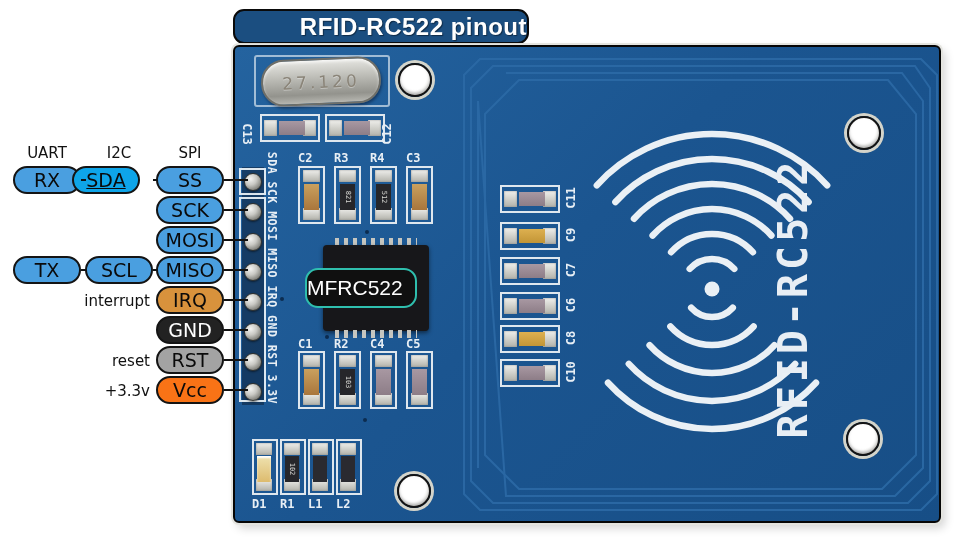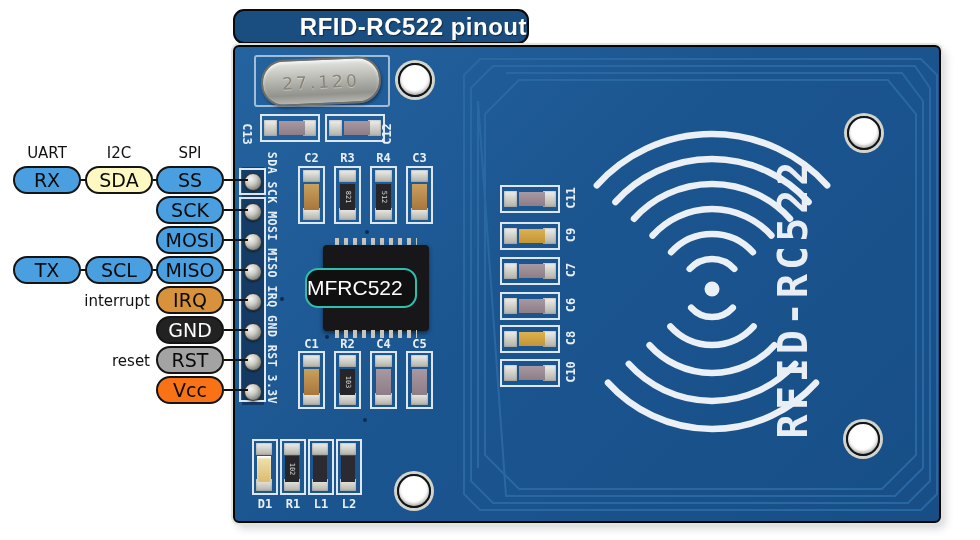--- a/index.html
+++ b/index.html
@@ -35,21 +35,21 @@
   .crystal-sk { position:absolute; left:19px; top:8px; width:136px; height:52px;
     border:2px solid rgba(230,238,245,.65); border-radius:3px; }
   .crystal { position:absolute; left:26px; top:11px; width:120px; height:47px; border-radius:23px;
     background:linear-gradient(180deg,#e6e6e2 0%,#c2c2bc 35%,#93938d 80%,#b7b7b1 100%);
     border:2px solid #6e6e68; transform:rotate(-2.5deg);
     box-shadow:inset 0 2px 3px rgba(255,255,255,.7), 1px 2px 3px rgba(0,0,20,.4);
     color:#8a8478; font:17px/44px "DejaVu Sans", sans-serif; letter-spacing:3px; text-align:center;
     text-shadow:0 1px 0 rgba(255,255,255,.35); }
 
   
-  .sk { position:absolute; font:bold 12px "DejaVu Sans Mono", monospace; color:#e8eff5; text-align:center; }
+  .sk { position:absolute; font:bold 12px "DejaVu Sans Mono", monospace; color:#e8eff5; }
   .skv { position:absolute; width:40px; font:bold 12px "DejaVu Sans Mono", monospace; color:#e8eff5;
          text-align:center; transform:rotate(-90deg); }
   .skv.cw { transform:rotate(90deg); }
   .pintext { position:absolute; left:-94px; top:223px; width:260px; height:16px; transform:rotate(90deg);
     font:bold 11.5px "DejaVu Sans Mono", monospace; letter-spacing:.5px; color:#e8eff5;
     text-align:center; white-space:nowrap; }
   .boardname { position:absolute; left:398px; top:230px; width:320px; height:42px; transform:rotate(-90deg);
     font:bold 40px/42px "DejaVu Sans Mono", monospace; letter-spacing:4px; color:#e8eef4;
     text-align:center; white-space:nowrap; }
 
@@ -101,36 +101,37 @@
 <div class="stage">
 
   <div class="title-badge">RFID-RC522 pinout</div>
 
   <div class="hdr" style="left:13px;top:144px">UART</div>
   <div class="hdr" style="left:85px;top:144px">I2C</div>
   <div class="hdr" style="left:156px;top:144px">SPI</div>
 
   <div class="note" style="left:30px;top:352px">reset</div>
   <div class="note" style="left:30px;top:292px">interrupt</div>
+  <div class="note" style="left:30px;top:382px">+3.3v</div>
 
   <div class="conn" style="left:81px;top:179px;width:5px"></div>
   <div class="conn" style="left:153px;top:179px;width:4px"></div>
   <div class="conn" style="left:81px;top:269px;width:5px"></div>
   <div class="conn" style="left:153px;top:269px;width:4px"></div>
   <div class="conn" style="left:224px;top:179px;width:24px"></div>
   <div class="conn" style="left:224px;top:209px;width:24px"></div>
   <div class="conn" style="left:224px;top:239px;width:24px"></div>
   <div class="conn" style="left:224px;top:269px;width:24px"></div>
   <div class="conn" style="left:224px;top:299px;width:24px"></div>
   <div class="conn" style="left:224px;top:329px;width:24px"></div>
   <div class="conn" style="left:224px;top:359px;width:24px"></div>
   <div class="conn" style="left:224px;top:389px;width:24px"></div>
 
   <div class="pill" style="left: 13px; top: 166px; background: rgb(74, 159, 224);">RX</div>
-  <div class="pill" style="left: 85px; top: 166px; background: #fef9c3;">SDA</div>
+  <div class="pill" style="left: 72px; top: 166px; background: #0ea5e9; text-decoration: underline;">SDA</div>
   <div class="pill" style="left: 156px; top: 166px; background: rgb(74, 159, 224);">SS</div>
   <div class="pill" style="left: 156px; top: 196px; background: rgb(74, 159, 224);">SCK</div>
   <div class="pill" style="left: 156px; top: 226px; background: rgb(74, 159, 224);">MOSI</div>
   <div class="pill" style="left: 13px; top: 256px; background: rgb(74, 159, 224);">TX</div>
   <div class="pill" style="left: 85px; top: 256px; background: rgb(74, 159, 224);">SCL</div>
   <div class="pill" style="left: 156px; top: 256px; background: rgb(74, 159, 224);">MISO</div>
   <div class="pill" style="left: 156px; top: 286px; background: rgb(216, 146, 60);">IRQ</div>
   <div class="pill dark" style="left: 156px; top: 316px; background: rgb(34, 34, 34);">GND</div>
   <div class="pill" style="left: 156px; top: 346px; background: #a3a3a3;">RST</div>
   <div class="pill" style="left: 156px; top: 376px; background: #f97316;">Vcc</div>

